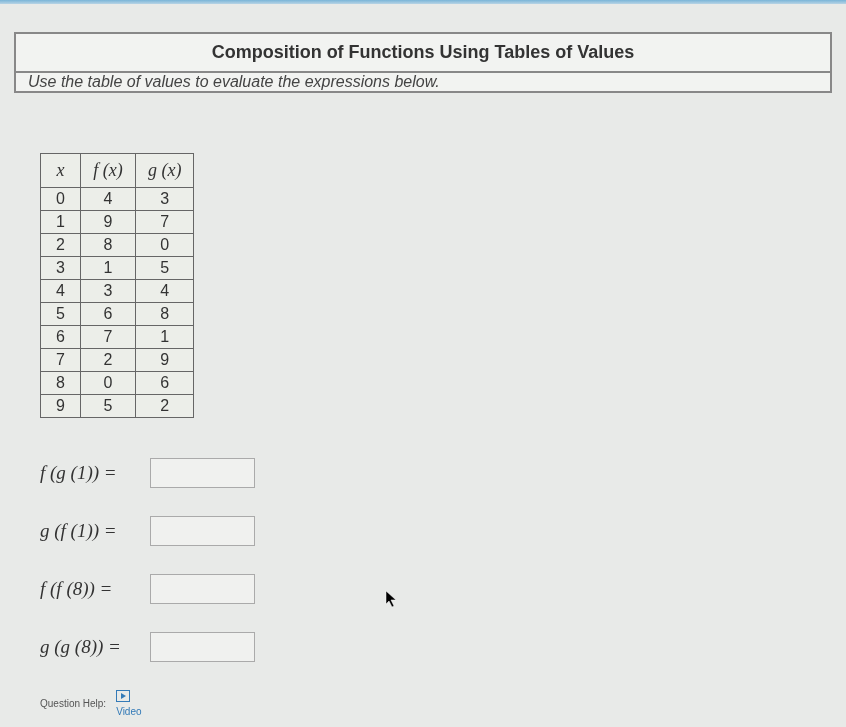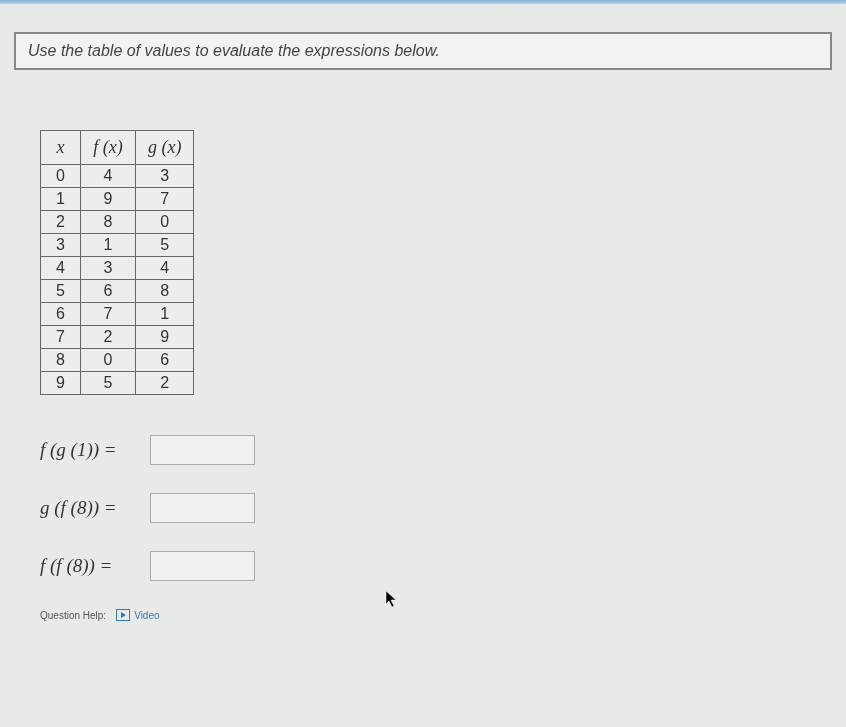--- a/index.html
+++ b/index.html
@@ -27,21 +27,21 @@
     }
     .header-title-row {
       border-bottom: 2px solid #888;
       padding: 8px 12px;
       text-align: center;
       font-weight: bold;
       font-size: 18px;
       color: #333;
     }
     .header-instruction-row {
-      padding: 8px 12px;
+      padding: 0 12px;
       font-style: italic;
       font-size: 16px;
       color: #444;
     }
     .content-area {
       padding: 60px 14px 14px 40px;
     }
     .data-table {
       border-collapse: collapse;
       background: #eceee9;
@@ -97,43 +97,44 @@
       color: #555;
       margin-top: 10px;
       display: flex;
       align-items: center;
       gap: 10px;
     }
     .video-link {
       color: #337ab7;
       text-decoration: none;
       display: inline-flex;
-      align-items: center;
       gap: 4px;
       cursor: pointer;
+      flex-direction: column;
     }
     .video-icon {
       display: inline-flex;
       align-items: center;
     }
     .cursor {
       position: absolute;
       left: 385px;
       top: 590px;
       font-size: 18px;
       color: #000;
       pointer-events: none;
     }
   </style>
 </head>
 <body>
 
 <div class="top-bar"></div>
 
 <div class="header-box">
+  <div class="header-title-row">Composition of Functions Using Tables of Values</div>
   <div class="header-instruction-row">Use the table of values to evaluate the expressions below.</div>
 </div>
 
 <div class="content-area">
 
   <table class="data-table">
     <thead>
       <tr>
         <th>x</th>
         <th class="fx">f (x)</th>
@@ -193,25 +194,29 @@
       </tr>
     </tbody>
   </table>
 
   <div class="expressions">
     <div class="expr-row">
       <span class="expr-label">f (g (1)) =</span>
       <input class="expr-input" type="text" value="" style="">
     </div>
     <div class="expr-row">
-      <span class="expr-label">g (f (8)) =</span>
+      <span class="expr-label">g (f (1)) =</span>
       <input class="expr-input" type="text" value="" style="">
     </div>
     <div class="expr-row">
       <span class="expr-label">f (f (8)) =</span>
+      <input class="expr-input" type="text" value="" style="">
+    </div>
+    <div class="expr-row">
+      <span class="expr-label">g (g (8)) =</span>
       <input class="expr-input" type="text" value="" style="">
     </div>
   </div>
 
   <div class="help-row">
     <span>Question Help:</span>
     <a class="video-link">
       <span class="video-icon">
         <svg width="14" height="12" viewBox="0 0 14 12">
           <rect x="0.5" y="0.5" width="13" height="11" fill="none" stroke="#337ab7" stroke-width="1"></rect>

